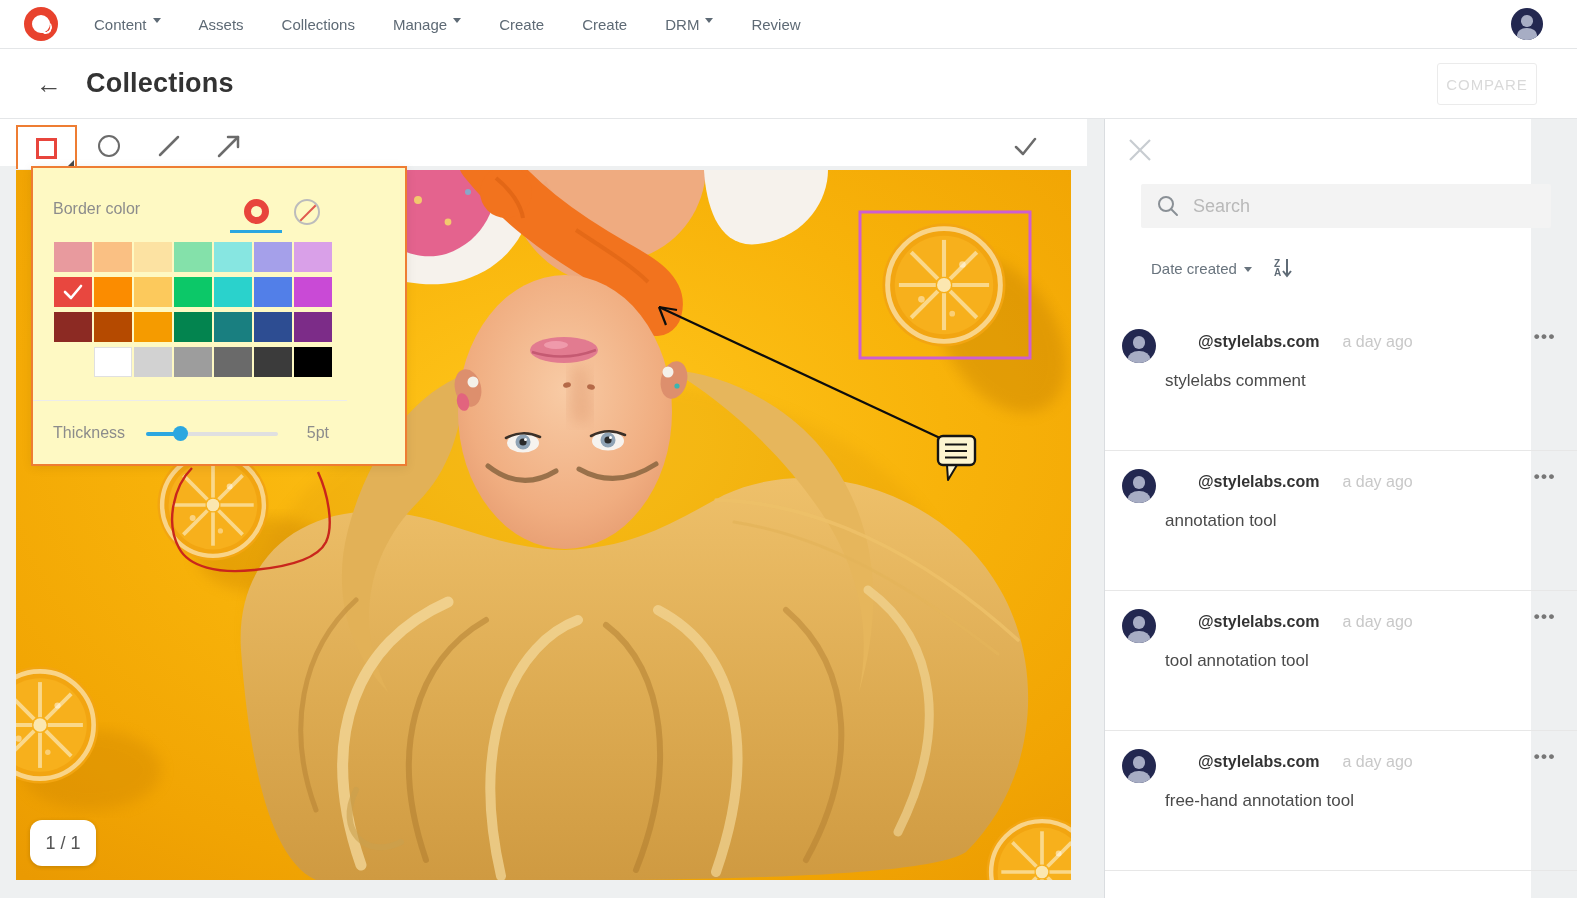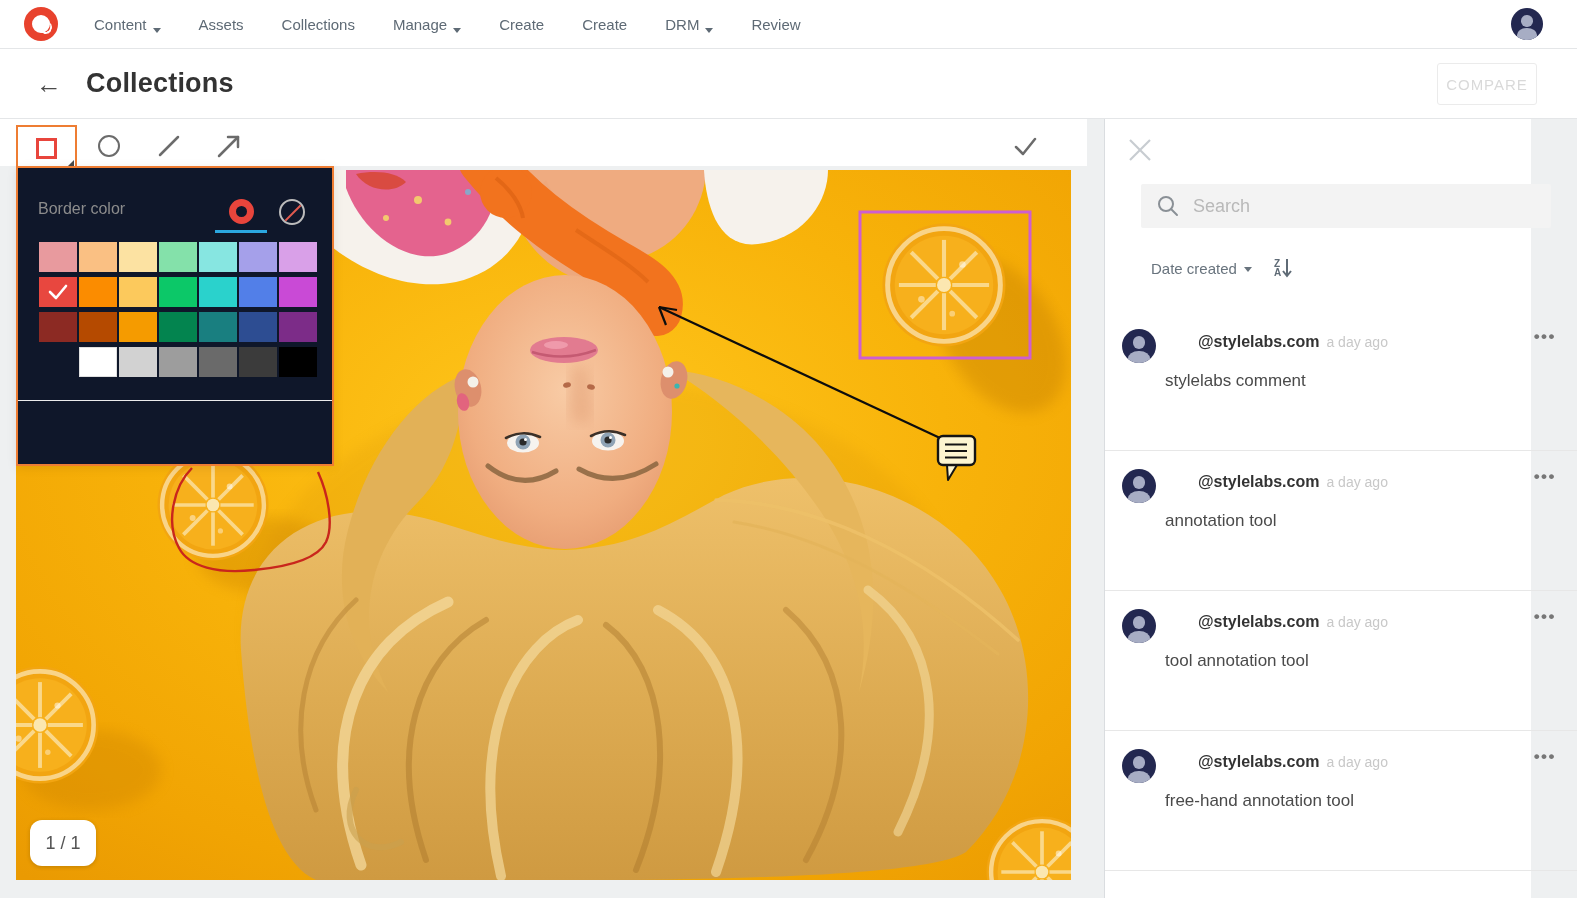--- a/index.html
+++ b/index.html
@@ -6,21 +6,21 @@
   html,body { width:1577px; height:898px; overflow:hidden;
     font-family:"Liberation Sans","DejaVu Sans",sans-serif; background:#eef0f1; }
 
   
   .topnav { position:absolute; left:0; top:0; width:1577px; height:49px; background:#fff;
     border-bottom:1px solid #e4e6e8; display:flex; align-items:center; padding-left:24px; z-index:30; }
   .logo { width:34px; height:34px; border:8px solid #e8422d; border-radius:50%; position:relative; }
   .logo::after { content:""; position:absolute; right:-2px; bottom:-1px; width:11px; height:11px;
     border-right:2px solid #fff; border-bottom:2px solid #fff; border-radius:50%; transform:rotate(18deg); }
   .navitems { display:flex; align-items:center; gap:38px; margin-left:36px; }
-  .navitem { color:#5e6a75; font-size:15px; cursor:pointer; display:flex; align-items:flex-end; gap:6px; }
+  .navitem { color:#5e6a75; font-size:15px; cursor:pointer; display:flex; align-items:flex-start; gap:6px; }
   .caret { width:0; height:0; border-left:4px solid transparent; border-right:4px solid transparent;
     border-top:5px solid #5e6a75; display:inline-block; margin-top:2px; }
   .avatar { border-radius:50%; background:#232850; position:relative; overflow:hidden; }
   .avatar .head { position:absolute; left:50%; top:22%; width:36%; height:36%; margin-left:-18%;
     border-radius:50%; background:#a7adc4; }
   .avatar .body { position:absolute; left:50%; top:64%; width:62%; height:44%; margin-left:-31%;
     border-radius:50% 50% 0 0; background:#a7adc4; }
   .nav-avatar { width:32px; height:32px; margin-left:auto; margin-right:34px; }
 
   
@@ -35,21 +35,21 @@
   .toolbar { position:absolute; left:0; top:119px; width:1087px; height:47px; background:#fff; z-index:10; }
   .toolbtn { position:absolute; top:6px; width:50px; height:41px; display:flex; align-items:center;
     justify-content:center; cursor:pointer; background:#fff; }
   .toolbtn.selected { left:16px; top:6px; width:61px; height:44px; border:2px solid #ee7d33; border-bottom:none; }
   .toolbtn.selected::after { content:""; position:absolute; right:1px; bottom:0;
     border-left:9px solid transparent; border-bottom:9px solid #4a4a4a; }
   .rect-glyph { width:21px; height:21px; border:3px solid #e8453c; }
   .circle-glyph { width:22px; height:22px; border:2.5px solid #6b6b6b; border-radius:50%; }
 
   
-  .popup { position:absolute; left:16px; top:166px; width:318px; height:300px; background:#0f172a;
+  .popup { position:absolute; left:31px; top:166px; width:376px; height:300px; background:#fef9c3;
     border:2px solid #ee7d33; z-index:12; box-shadow:0 2px 10px rgba(0,0,0,0.08); }
   .popup-title { position:absolute; left:20px; top:32px; font-size:16px; color:#8c8c8c; }
   .tab-donut { position:absolute; left:211px; top:31px; width:25px; height:25px; border:7px solid #e8453c;
     border-radius:50%; cursor:pointer; }
   .tab-none { position:absolute; left:261px; top:31px; width:26px; height:26px; border:2px solid #bcbcbc;
     border-radius:50%; cursor:pointer; position:absolute; overflow:hidden; }
   .tab-none::after { content:""; position:absolute; left:-2px; top:10px; width:30px; height:2px;
     background:#e05a4f; transform:rotate(-45deg); }
   .tab-underline { position:absolute; left:197px; top:62px; width:52px; height:3px; background:#2ba7e0; }
   .swatches { position:absolute; left:21px; top:74px; display:grid;
@@ -87,21 +87,21 @@
   .sortrow { position:absolute; left:46px; top:138px; display:flex; align-items:center; }
   .sortlabel { font-size:15px; color:#68737d; cursor:pointer; display:flex; align-items:center; gap:7px; }
   .sortlabel .caret { border-top-color:#68737d; }
   .az-icon { margin-left:22px; display:flex; align-items:center; cursor:pointer; }
   .az-letters { display:flex; flex-direction:column; line-height:9px; font-size:10px; font-weight:700; color:#5f6b76; }
   .comments { position:absolute; left:0; top:192px; width:473px; }
   .comment { position:relative; height:140px; border-bottom:1px solid #e7e7e7; }
   .comment .avatar { position:absolute; left:17px; top:18px; width:34px; height:34px; }
   .c-head { position:absolute; left:93px; top:22px; white-space:nowrap; }
   .c-user { font-size:16px; font-weight:700; color:#333; }
-  .c-time { font-size:14px; color:#c8c8c8; margin-left:7px; }
+  .c-time { font-size:16px; color:#c8c8c8; margin-left:23px; }
   .c-dots { position:absolute; right:22px; top:16px; color:#777; font-size:17px; letter-spacing:1.5px;
     cursor:pointer; font-weight:700; }
   .c-text { position:absolute; left:60px; top:60px; font-size:17px; color:#4a4a4a; }
 </style>
 </head>
 <body>
 
 <div class="topnav">
   <div class="logo"></div>
   <div class="navitems" id="nav-items">
@@ -205,20 +205,28 @@
       <div class="swatch" style="background: rgb(124, 44, 136);"></div>
       <div class="swatch empty" style="background: transparent;"></div>
       <div class="swatch white" style="background: rgb(255, 255, 255);"></div>
       <div class="swatch" style="background: rgb(210, 210, 210);"></div>
       <div class="swatch" style="background: rgb(157, 157, 157);"></div>
       <div class="swatch" style="background: rgb(106, 106, 106);"></div>
       <div class="swatch" style="background: rgb(59, 59, 59);"></div>
       <div class="swatch" style="background: rgb(0, 0, 0);"></div>
     </div>
   <div class="pop-divider"></div>
+  <div class="thick-row">
+    <div class="thick-label">Thickness</div>
+    <div class="slider">
+      <div class="fill" style="width: 26%;"></div>
+      <div class="thumb" style="left: 26%;"></div>
+    </div>
+    <div class="thick-value">5pt</div>
+  </div>
 </div>
 
 <div class="viewer">
 <svg width="1055" height="710" viewBox="0 0 1055 710">
   <defs>
     <radialGradient id="gbg" cx="52%" cy="38%" r="80%">
       <stop offset="0%" stop-color="#ffc71c"></stop>
           <stop offset="45%" stop-color="#f8b30a"></stop>
       <stop offset="80%" stop-color="#f1a403"></stop>
           <stop offset="100%" stop-color="#ea9a02"></stop>

